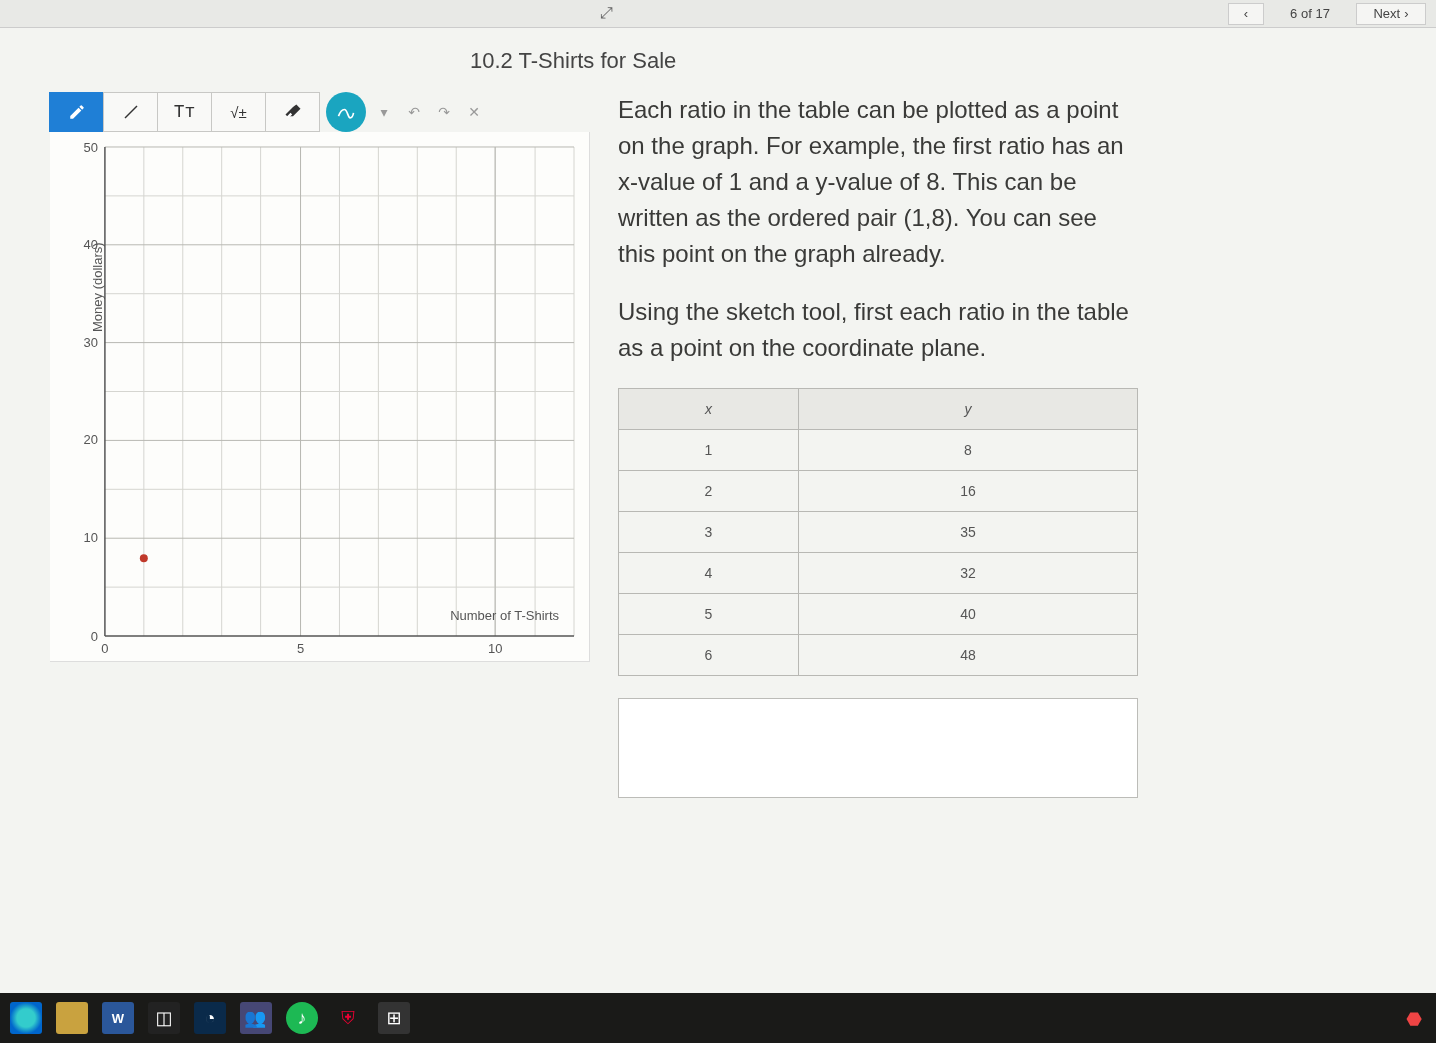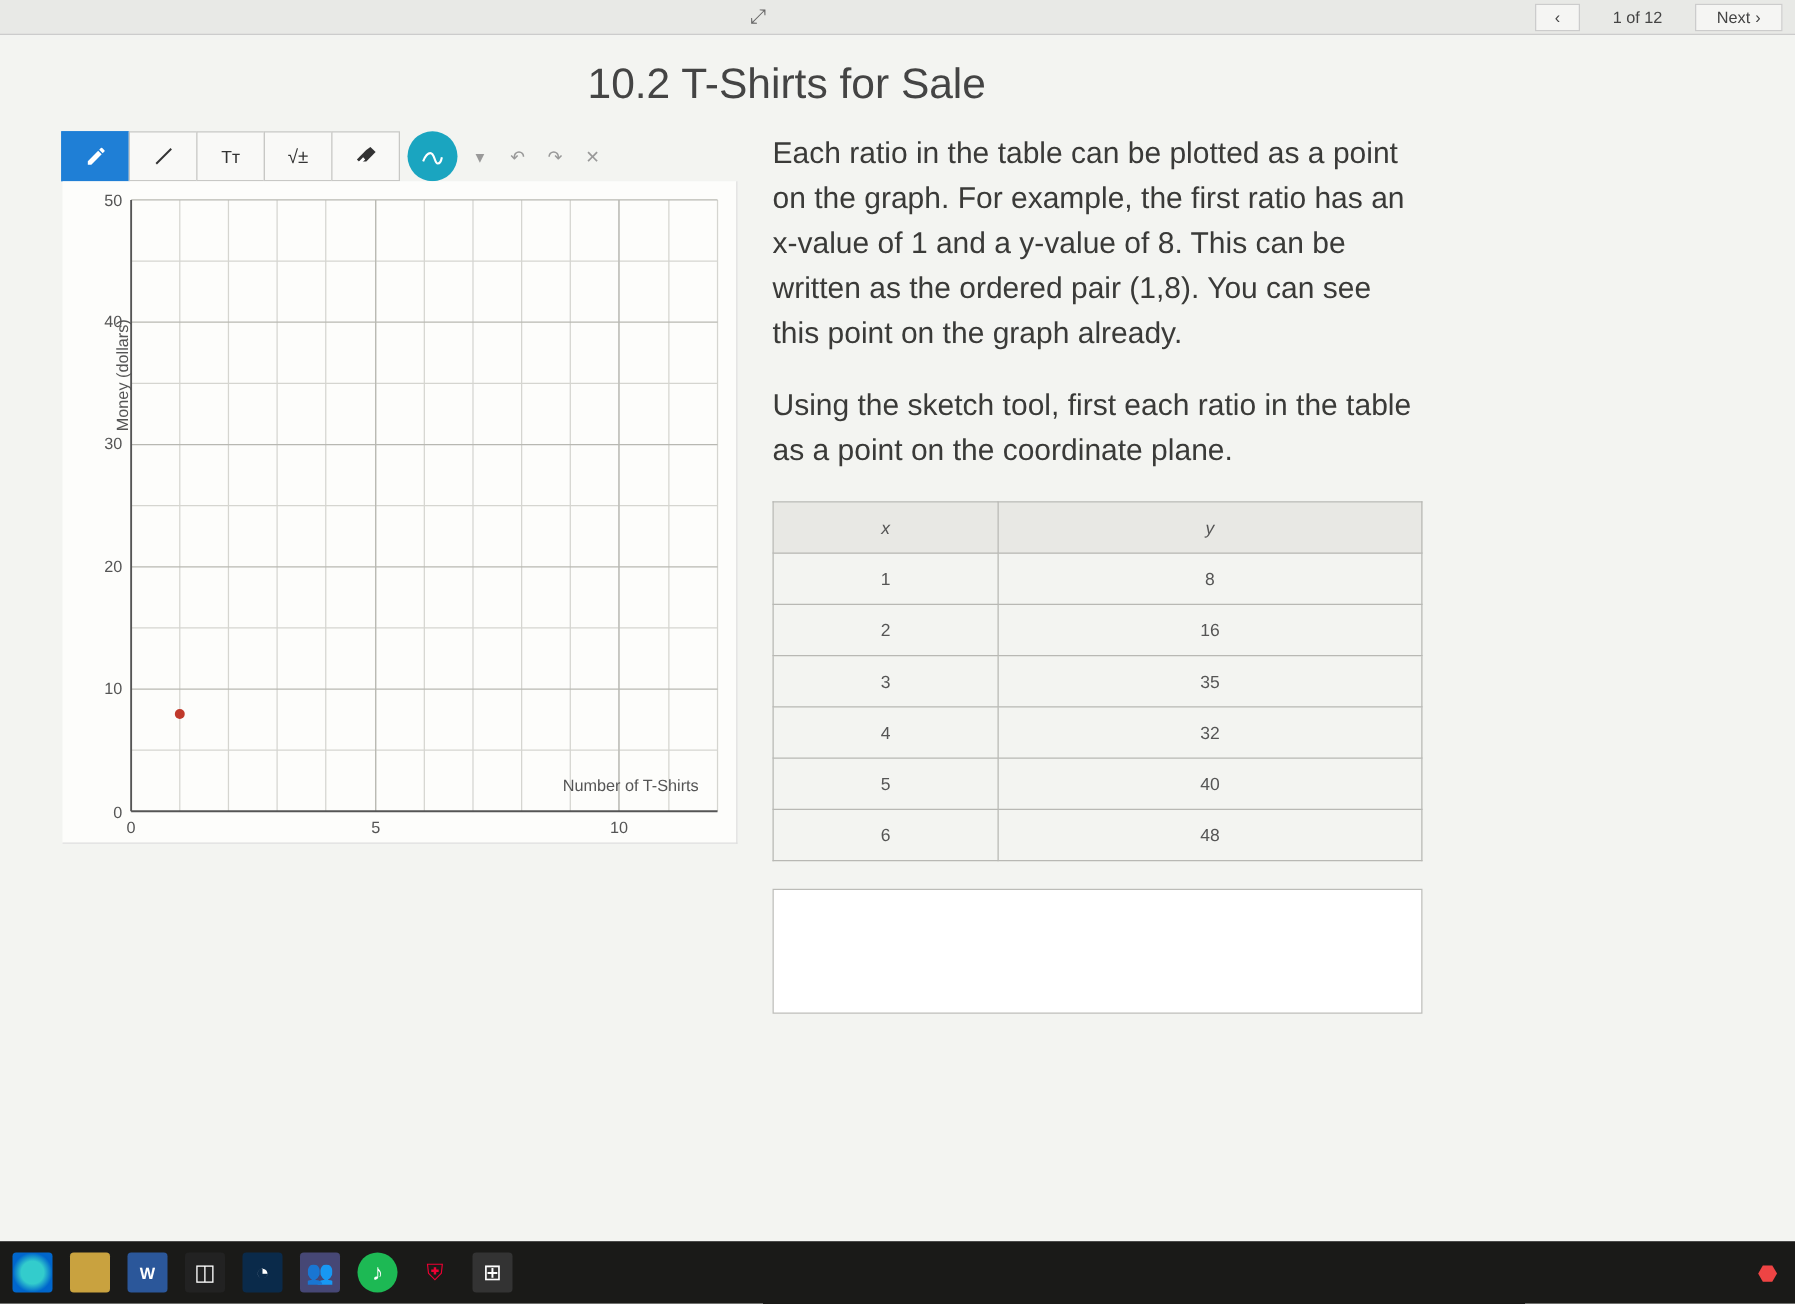--- a/index.html
+++ b/index.html
@@ -46,21 +46,21 @@
   .nav-next { width: 70px; gap:4px;}
   .content {
     position: absolute;
     top: 28px; left: 0; right: 0; bottom: 50px;
     background: #f3f4f1;
     overflow: hidden;
     padding-top: 20px;
   }
   .title {
     text-align: left;
-    font-size: 34px;
+    font-size: 22px;
     color: #444;
     margin-left: 470px;
     margin-bottom: 18px;
     font-weight: normal;
   }
   .main {
     display: flex;
     gap: 28px;
     padding: 0 50px;
   }
@@ -80,21 +80,21 @@
     background: #f9f9f7;
     display: flex; align-items:center; justify-content:center;
     font-size: 16px;
     color:#333;
     cursor:pointer;
     margin-left:-1px;
   }
   .tool.active { background:#1f7fd6; color:#fff; border-color:#1f7fd6;}
   .tool.pen svg { width:18px;height:18px;fill:#fff;}
   .tool.line svg{width:18px;height:18px;stroke:#333;}
-  .tool.text { font-family: Liberation Sans, sans-serif; font-size:14px;}
+  .tool.text { font-family: Liberation Mono, monospace; font-size:18px;}
   .tool.math { font-size:15px;}
   .tool.eraser svg{width:20px;height:20px;}
   .tool.graph {
     width:40px;height:40px;border-radius:50%;
     background:#1aa5c0;border:none;color:#fff;
     margin-left:6px;
   }
   .tool.graph svg{width:20px;height:20px;stroke:#fff;fill:none;}
   .tool-sm {
     width:24px;height:24px;display:flex;align-items:center;justify-content:center;
@@ -175,21 +175,21 @@
 </style>
 </head>
 <body>
 
 <div class="topbar">
   <span class="expand-icon">⤢</span>
   <div class="nav-btn nav-prev">
     <span>‹</span>
   </div>
   <div class="nav-btn nav-count">
-    <span>1 of 12</span>
+    <span>6 of 17</span>
   </div>
   <div class="nav-btn nav-next">
     <span>Next</span>
     <span>›</span>
   </div>
 </div>
 
 <div class="content">
   <h1 class="title">10.2 T-Shirts for Sale</h1>
 

